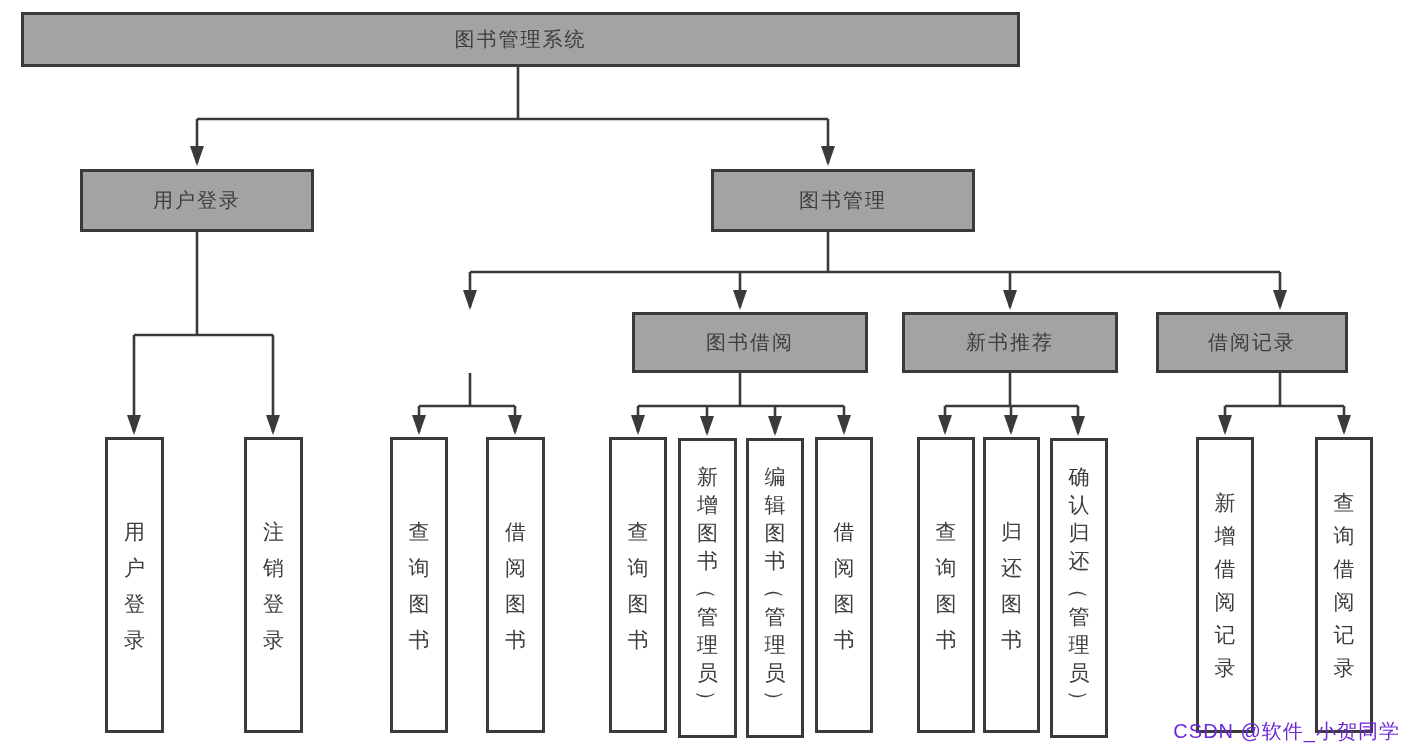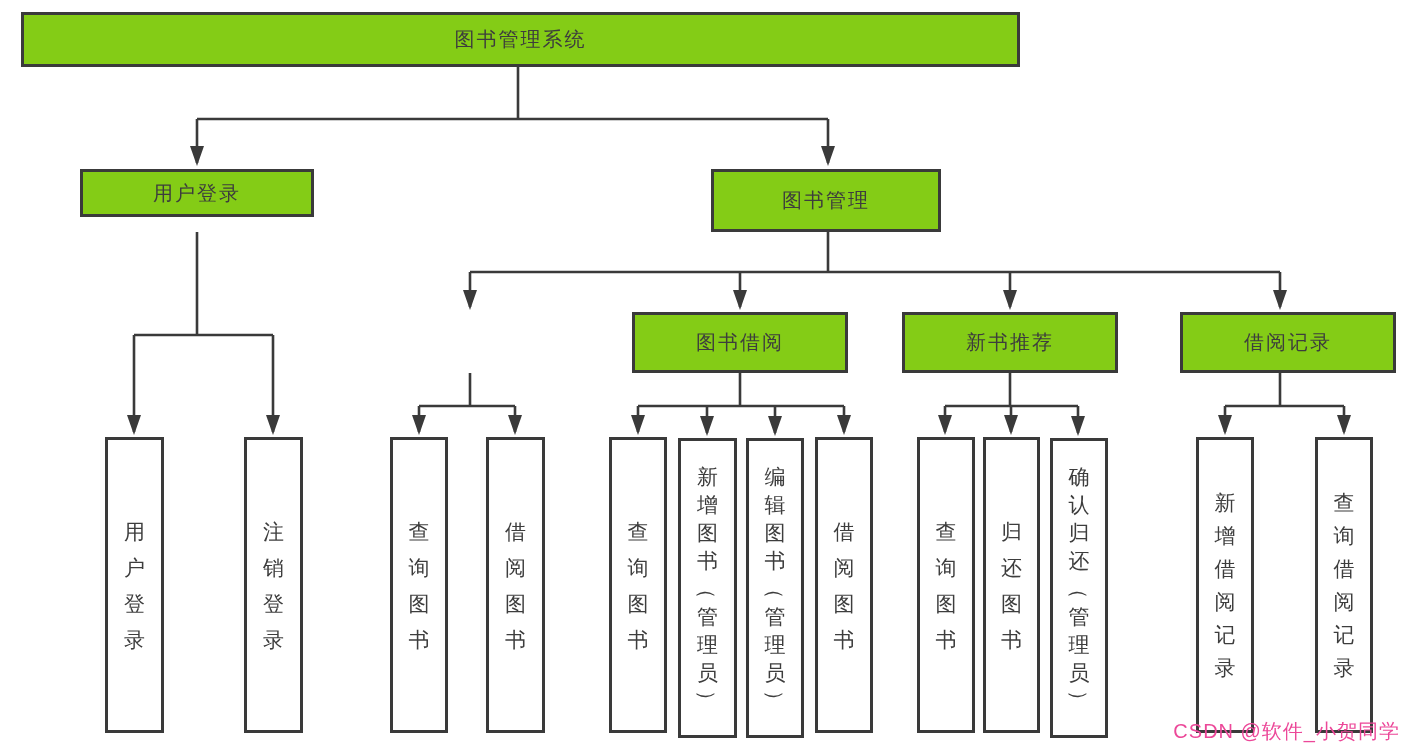--- a/index.html
+++ b/index.html
@@ -14,21 +14,21 @@
   .connectors {
     position: absolute;
     left: 0; top: 0;
     width: 1405px; height: 747px;
     pointer-events: none;
   }
   .hbox {
     position: absolute;
     box-sizing: border-box;
     border: 3px solid #3a3a3a;
-    background: #84cc16;
+    background: #a3a3a3;
     display: flex;
     align-items: center;
     justify-content: center;
     font-size: 20px;
     letter-spacing: 2px;
     color: #3d3d3d;
     white-space: nowrap;
   }
   .vbox {
     position: absolute;
@@ -48,21 +48,21 @@
     line-height: 1;
   }
   .vlabel span { display: block; }
   .vlabel span.rot { transform: rotate(90deg); }
   .watermark {
     position: absolute;
     right: 5px;
     bottom: 2px;
     font-size: 20px;
     letter-spacing: 1px;
-    color: #ec4899;
+    color: #6d28d9;
     white-space: nowrap;
   }
 </style>
 </head>
 <body>
 
 <div class="stage">
 
   <svg class="connectors" viewBox="0 0 1405 747" xmlns="http://www.w3.org/2000/svg">
     <defs>
@@ -111,34 +111,34 @@
       <path d="M1225 406 H1344"></path>
       <path d="M1225 406 V432" marker-end="url(#arrowhead)"></path>
       <path d="M1344 406 V432" marker-end="url(#arrowhead)"></path>
     </g>
   </svg>
 
   <div class="hbox" style="left:21px;top:12px;width:999px;height:55px">
     <span>图书管理系统</span>
   </div>
 
-  <div class="hbox" style="left:80px;top:169px;width:234px;height:48px">
+  <div class="hbox" style="left:80px;top:169px;width:234px;height:63px">
     <span>用户登录</span>
   </div>
-  <div class="hbox" style="left:711px;top:169px;width:230px;height:63px">
+  <div class="hbox" style="left:711px;top:169px;width:264px;height:63px">
     <span>图书管理</span>
   </div>
 
-  <div class="hbox" style="left:632px;top:312px;width:216px;height:61px">
+  <div class="hbox" style="left:632px;top:312px;width:236px;height:61px">
     <span>图书借阅</span>
   </div>
   <div class="hbox" style="left:902px;top:312px;width:216px;height:61px">
     <span>新书推荐</span>
   </div>
-  <div class="hbox" style="left:1180px;top:312px;width:216px;height:61px">
+  <div class="hbox" style="left:1156px;top:312px;width:192px;height:61px">
     <span>借阅记录</span>
   </div>
 
   <div class="vbox" style="left:105px;top:437px;width:59px;height:296px">
     <div class="vlabel" style="gap: 15px;">
         <span>用</span>
         <span>户</span>
         <span>登</span>
         <span>录</span>
       </div>

